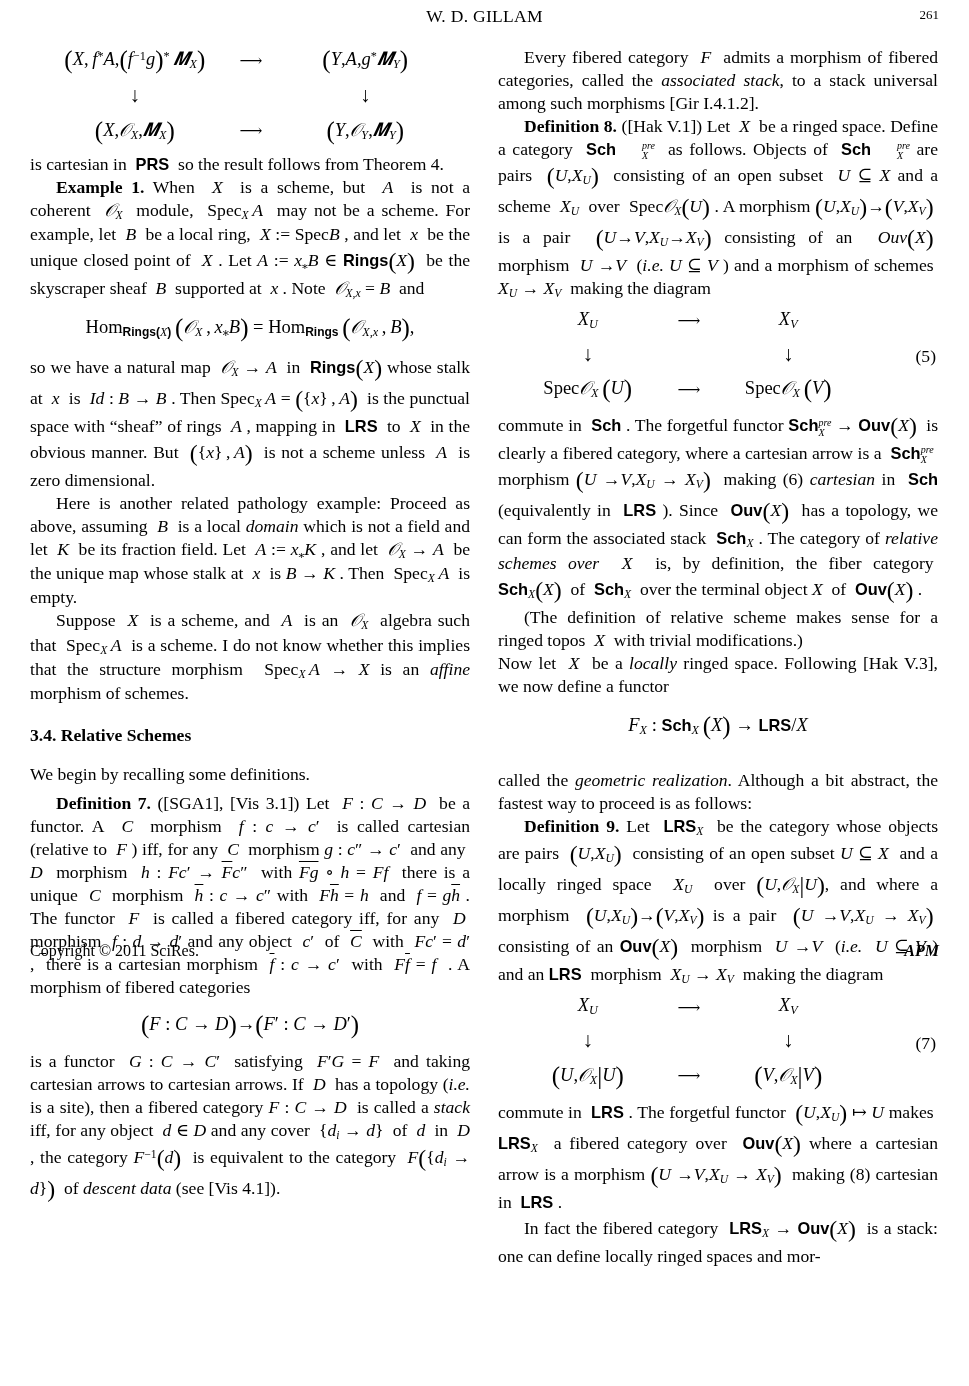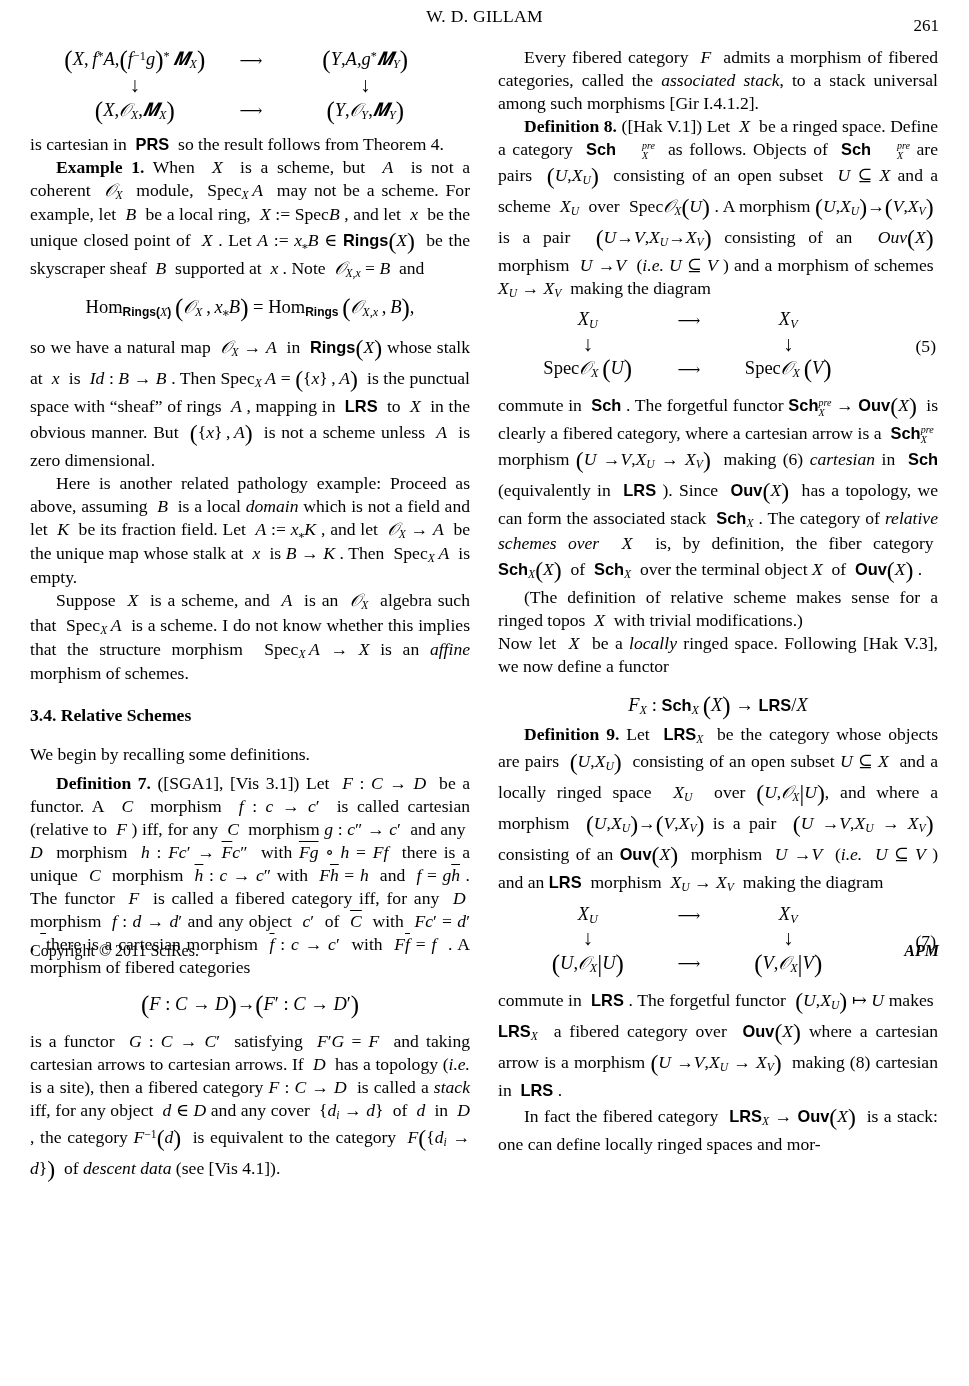--- a/index.html
+++ b/index.html
@@ -30,22 +30,22 @@
     padding-top: 6px;
   }
   .runhead .author {
     text-align: center;
     font-size: 17.5px;
     letter-spacing: 0.3px;
   }
   .runhead .pageno {
     position: absolute;
     right: 0;
-    top: 16px;
-    font-size: 17px;
+    top: 7px;
+    font-size: 13px;
   }
 
   
   .columns {
     display: flex;
     gap: 28px;
     margin-top: 4px;
   }
   .col {
     width: 440px;
@@ -86,21 +86,21 @@
     margin: 10px 0 10px 0;
     line-height: 1.25;
   }
 
   
   .cd {
     display: grid;
     grid-template-columns: 1fr auto 1fr;
     align-items: center;
     justify-items: center;
-    row-gap: 2px;
+    row-gap: 12px;
     font-size: 18.5px;
     margin: 8px 0 8px 0;
   }
   .cd .arrowh { font-size: 16px; letter-spacing: -2px; }
   .cd .arrowv { font-size: 21px; line-height: 0.9; }
   .cd-wrap { position: relative; }
   .eqno {
     position: absolute;
     right: 2px;
     top: 50%;
@@ -216,24 +216,25 @@
         <span class="eqno">(5)</span>
       </div>
 
       <p class="noind">commute in&nbsp; <span class="mb">Sch</span> . The forgetful functor <span class="mb">Sch</span><span style="display:inline-block;vertical-align:middle;font-size:10px;line-height:1;text-align:left;"><span style="display:block;font-style:italic;">pre</span><span style="display:block;font-style:italic;">X</span></span> → <span class="mb">Ouv</span><span class="bigparen">(</span><span class="mi">X</span><span class="bigparen">)</span>&nbsp; is clearly a fibered category, where a cartesian arrow is a&nbsp; <span class="mb">Sch</span><span style="display:inline-block;vertical-align:middle;font-size:10px;line-height:1;text-align:left;"><span style="display:block;font-style:italic;">pre</span><span style="display:block;font-style:italic;">X</span></span>&nbsp; morphism <span class="bigparen">(</span><span class="mi">U</span> →<span class="mi">V</span>,<span class="mi">X</span><sub>U</sub> → <span class="mi">X</span><sub>V</sub><span class="bigparen">)</span>&nbsp; making (6) <span class="it">cartesian</span> in&nbsp; <span class="mb">Sch</span> (equivalently in&nbsp; <span class="mb">LRS</span> ). Since&nbsp; <span class="mb">Ouv</span><span class="bigparen">(</span><span class="mi">X</span><span class="bigparen">)</span>&nbsp; has a topology, we can form the associated stack&nbsp; <span class="mb">Sch</span><sub>X</sub> . The category of <span class="it">relative schemes over</span>&nbsp; <span class="mi">X</span>&nbsp; is, by definition, the fiber category&nbsp; <span class="mb">Sch</span><sub>X</sub><span class="bigparen">(</span><span class="mi">X</span><span class="bigparen">)</span>&nbsp; of&nbsp; <span class="mb">Sch</span><sub>X</sub>&nbsp; over the terminal object <span class="mi">X</span>&nbsp; of&nbsp; <span class="mb">Ouv</span><span class="bigparen">(</span><span class="mi">X</span><span class="bigparen">)</span> .</p>
 
       <p class="ind">(The definition of relative scheme makes sense for a ringed topos&nbsp; <span class="mi">X</span>&nbsp; with trivial modifications.)</p>
 
 
       <p class="noind">Now let&nbsp; <span class="mi">X</span>&nbsp; be a <span class="it">locally</span> ringed space. Following [Hak V.3], we now define a functor</p>
 
-      <div class="disp" style="margin:12px 0 2px 0;">
+      <div class="disp" style="margin:12px 0 28px 0;">
         <span class="mi">F</span><sub>X</sub>&nbsp;: <span class="mb">Sch</span><sub>X</sub> <span class="bigparen">(</span><span class="mi">X</span><span class="bigparen">)</span> → <span class="mb">LRS</span>/<span class="mi">X</span>
       </div>
 
+      <p class="noind">called the <span class="it">geometric realization</span>. Although a bit abstract, the fastest way to proceed is as follows:</p>
 
       <p class="ind"><span class="bf">Definition 9.</span> Let&nbsp; <span class="mb">LRS</span><sub>X</sub>&nbsp; be the category whose objects are pairs&nbsp; <span class="bigparen">(</span><span class="mi">U</span>,<span class="mi">X</span><sub>U</sub><span class="bigparen">)</span>&nbsp; consisting of an open subset <span class="mi">U</span> ⊆ <span class="mi">X</span>&nbsp; and a locally ringed space&nbsp; <span class="mi">X</span><sub>U</sub>&nbsp; over <span class="bigparen">(</span><span class="mi">U</span>,<span class="scr">𝒪</span><sub>X</sub><span class="bigparen">|</span><span class="mi">U</span><span class="bigparen">)</span>, and where a morphism&nbsp; <span class="bigparen">(</span><span class="mi">U</span>,<span class="mi">X</span><sub>U</sub><span class="bigparen">)</span>→<span class="bigparen">(</span><span class="mi">V</span>,<span class="mi">X</span><sub>V</sub><span class="bigparen">)</span> is a pair&nbsp; <span class="bigparen">(</span><span class="mi">U</span> →<span class="mi">V</span>,<span class="mi">X</span><sub>U</sub> → <span class="mi">X</span><sub>V</sub><span class="bigparen">)</span>&nbsp; consisting of an <span class="mb">Ouv</span><span class="bigparen">(</span><span class="mi">X</span><span class="bigparen">)</span>&nbsp; morphism&nbsp; <span class="mi">U</span> →<span class="mi">V</span>&nbsp; (<span class="it">i.e.</span>&nbsp; <span class="mi">U</span> ⊆ <span class="mi">V</span> ) and an <span class="mb">LRS</span>&nbsp; morphism&nbsp; <span class="mi">X</span><sub>U</sub> → <span class="mi">X</span><sub>V</sub>&nbsp; making the diagram</p>
 
       <div class="cd-wrap">
         <div class="cd" style="width:380px;">
           <span><span class="mi">X</span><sub>U</sub></span>
           <span class="arrowh">⟶</span>
           <span><span class="mi">X</span><sub>V</sub></span>
 
           <span class="arrowv">↓</span>

